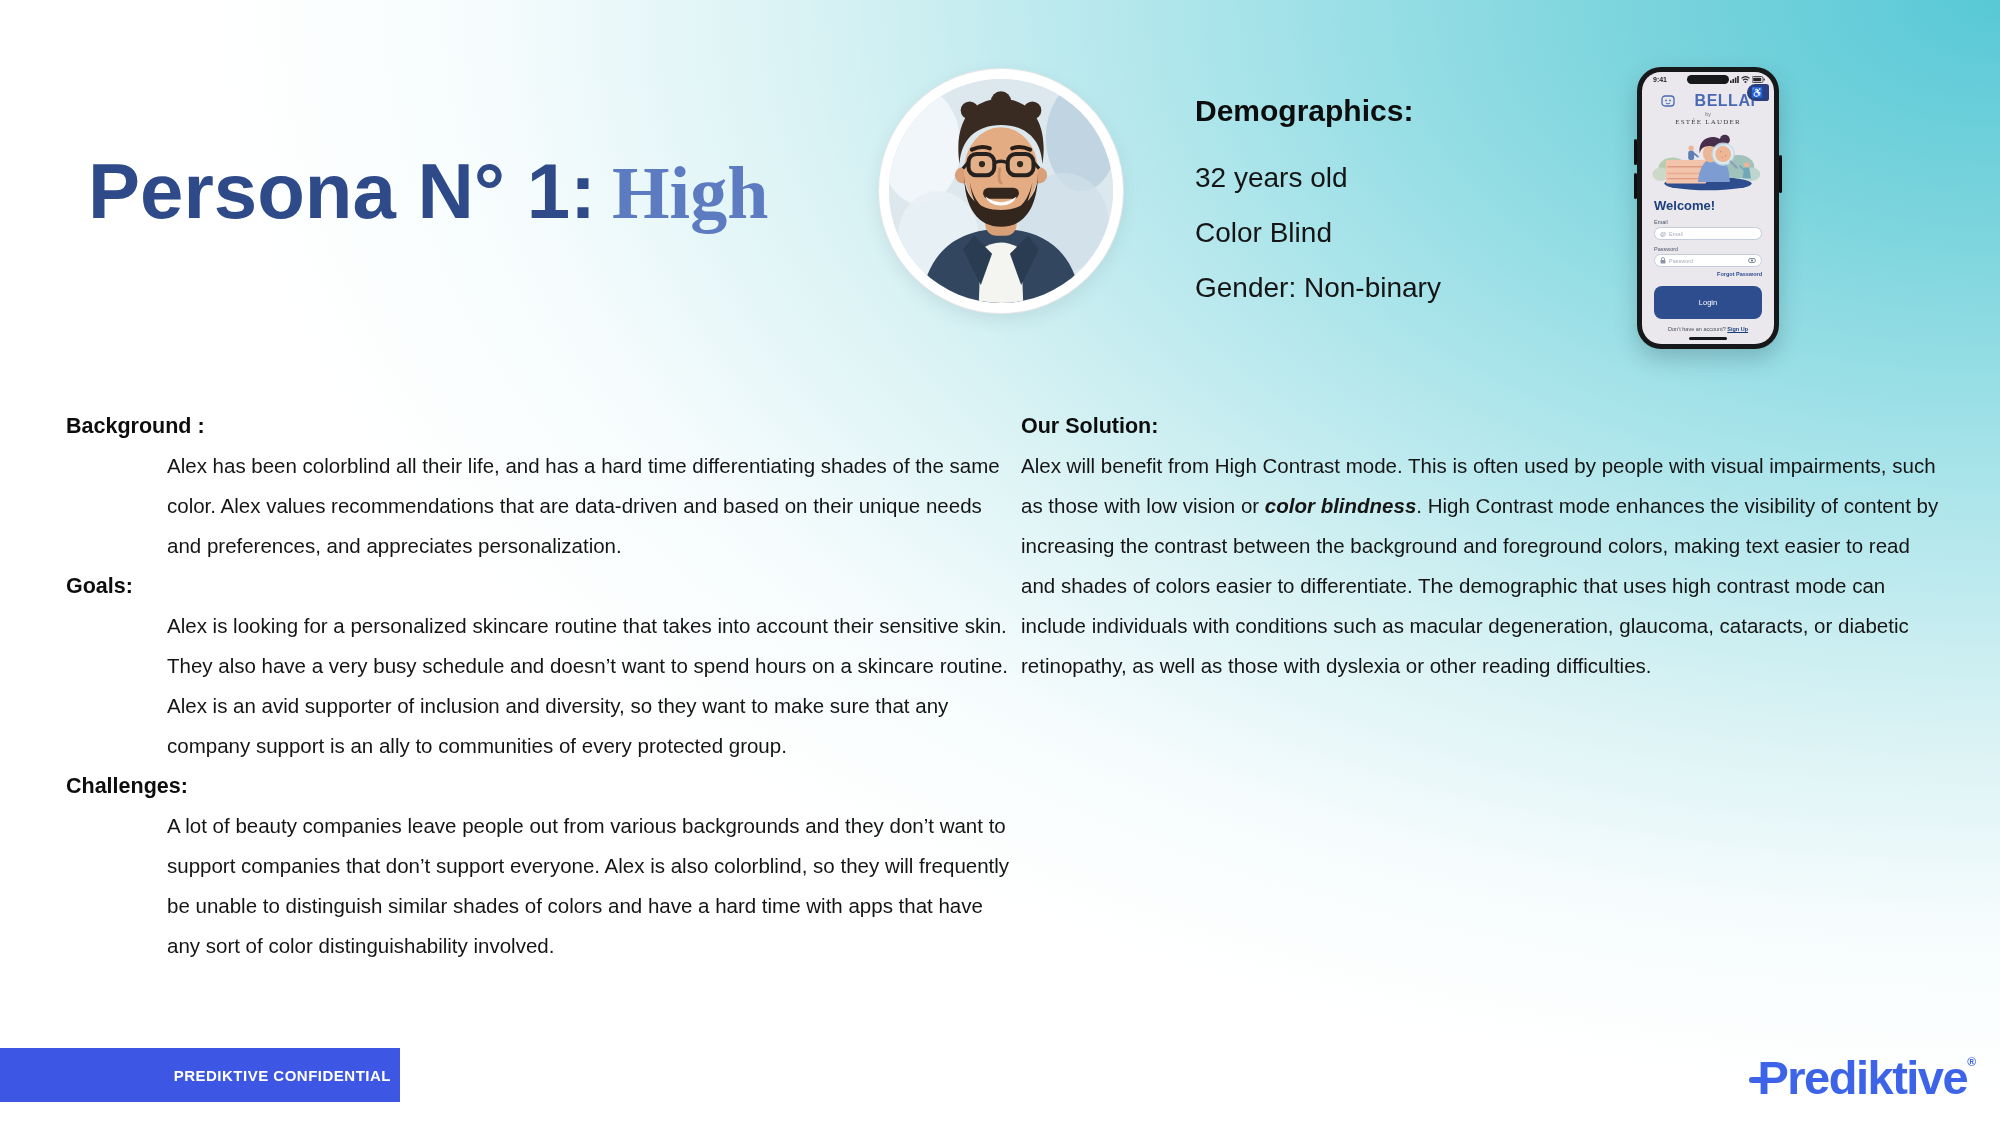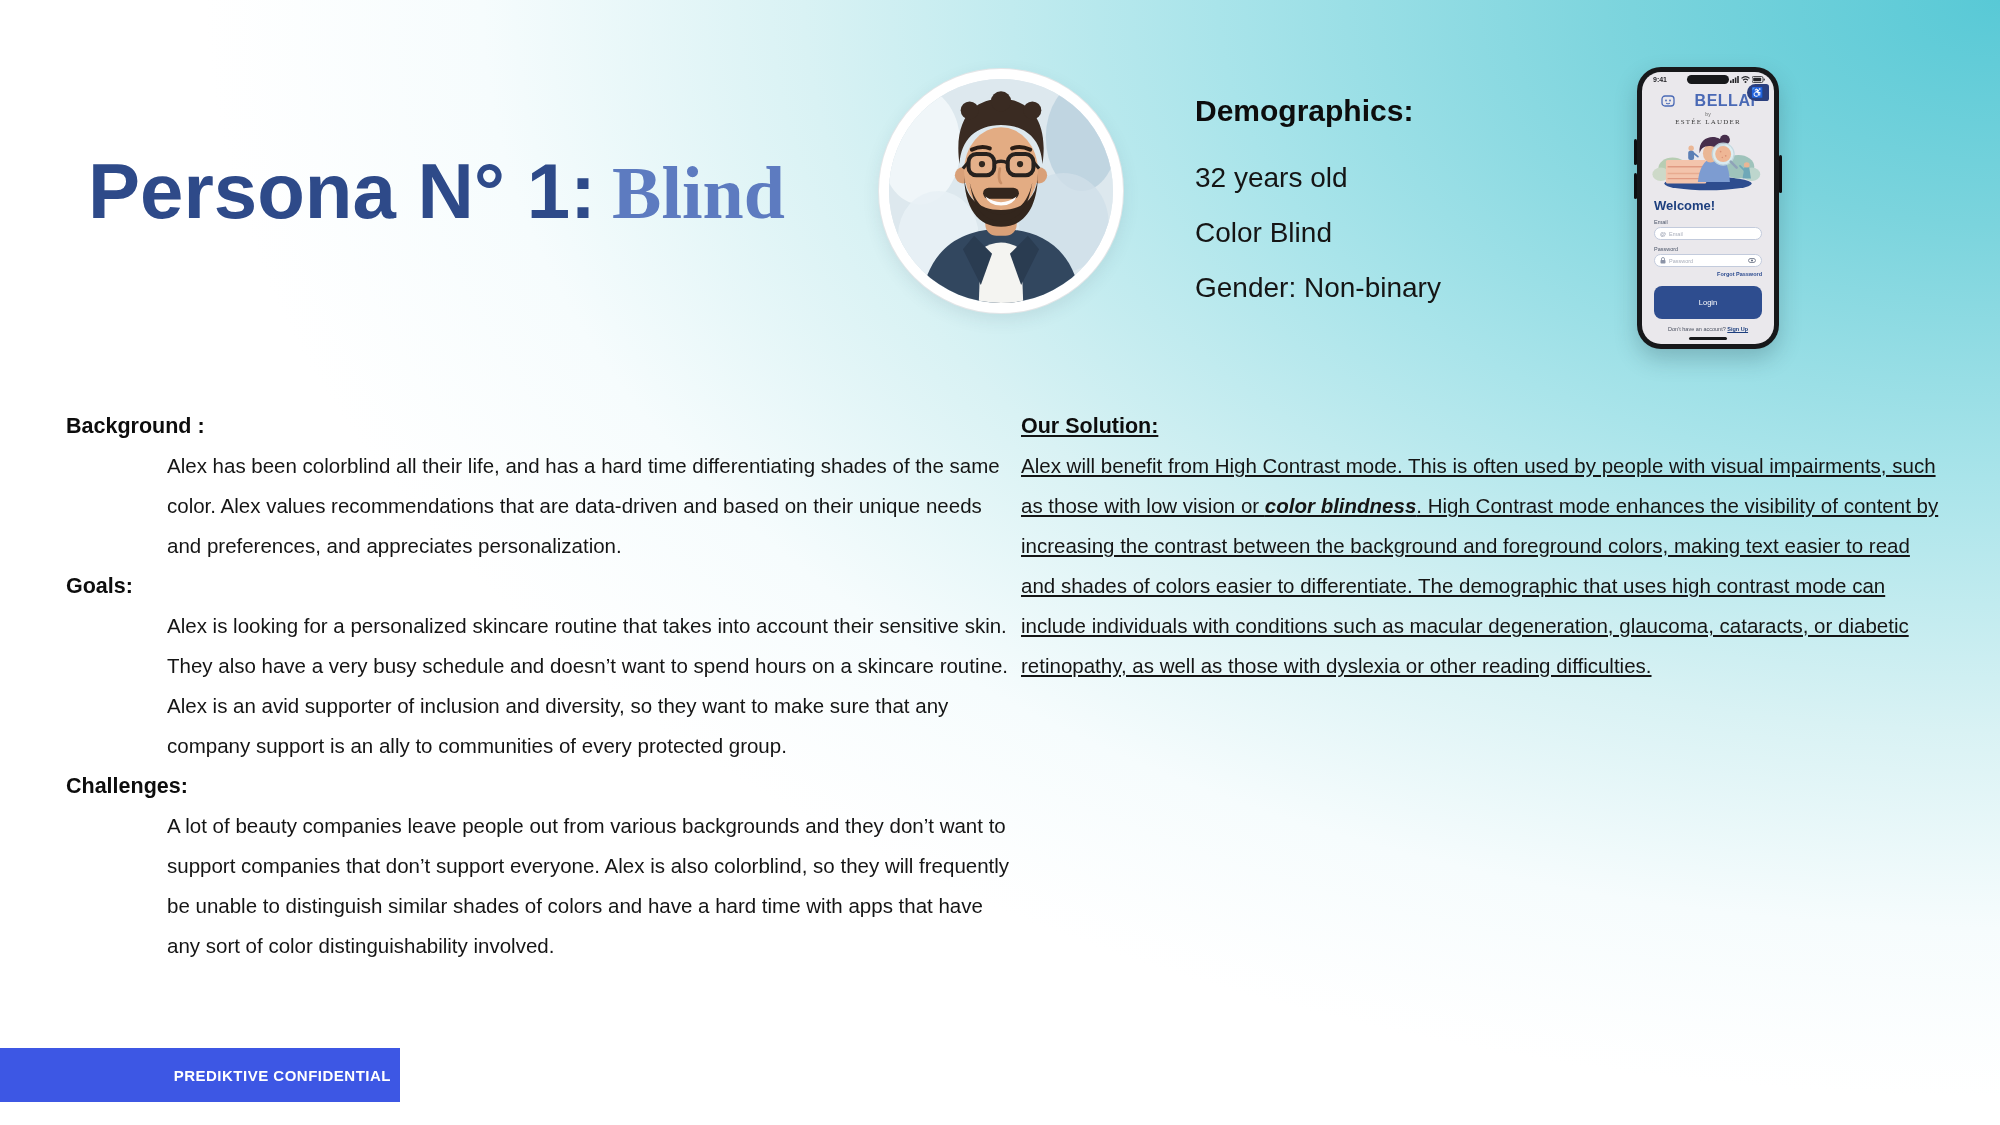--- a/index.html
+++ b/index.html
@@ -68,21 +68,21 @@
                color:#fff; font-size:7.5px; display:flex; align-items:center; justify-content:center; }
   .signup { text-align:center; font-size:5.5px; color:#4a4f5e; margin-top:7px; }
   .signup b { color:#1d3f7e; text-decoration:underline; }
   .homebar { position:absolute; bottom:4px; left:50%; transform:translateX(-50%);
              width:38px; height:3px; background:#17181a; border-radius:2px; }
 
   
   .col-left { position:absolute; left:66px; top:406px; width:948px;
               font-size:20.5px; line-height:40px; }
   .col-right { position:absolute; left:1021px; top:406px; width:918px;
-               font-size:20.5px; line-height:40px;text-decoration:underline; }
+               font-size:20.5px; line-height:40px; }
   .sec-h { font-size:21.5px; font-weight:700; color:#0d0d0d; line-height:40px; }
   .sec-b { margin-left:101px; width:847px; color:#151515; }
   .col-right .sec-b { margin-left:0; width:auto; }
   .em-bi { font-weight:700; font-style:italic; }
 
   
   .conf-bar { position:absolute; left:0; top:1048px; width:400px; height:54px;
               background:#3d57e4; display:flex; align-items:center; justify-content:flex-end;
               padding-right:9px; }
   .conf-bar span { color:#fff; font-size:15px; font-weight:700; letter-spacing:.5px; }
@@ -91,21 +91,21 @@
   .brand .p-cross { position:relative; }
   .brand .p-cross::before { content:""; position:absolute; left:-8px; top:26px;
            width:19px; height:6px; background:#3c63e8; border-radius:3px; }
   .brand sup { font-size:12px; letter-spacing:0; vertical-align:28px; }
 </style>
 </head>
 <body>
 
 <div id="canvas">
 
-  <div class="title"><span>Persona N° 1:</span><span class="name">Blind</span></div>
+  <div class="title"><span>Persona N° 1:</span><span class="name">High</span></div>
 
   <div class="avatar">
     <svg viewBox="0 0 100 100">
       <rect x="0" y="0" width="100" height="100" fill="#dde8ee"></rect>
       <ellipse cx="14" cy="30" rx="18" ry="26" fill="#f2f7f9" opacity=".9"></ellipse>
       <ellipse cx="86" cy="26" rx="16" ry="24" fill="#b9cfdd" opacity=".8"></ellipse>
       <ellipse cx="78" cy="64" rx="20" ry="22" fill="#cfdfe8" opacity=".8"></ellipse>
       <ellipse cx="22" cy="70" rx="18" ry="20" fill="#e8f1f5" opacity=".9"></ellipse>
 
       <path d="M14,102 C16,76 32,67 50,67 C68,67 84,76 86,102 Z" fill="#32475f"></path>
@@ -262,14 +262,15 @@
   </div>
 
   <div class="col-right">
     <div class="sec-h">Our Solution:</div>
     <div class="sec-b"><span>Alex will benefit from High Contrast mode. This is often used by people with visual impairments, such as those with low vision or </span><span class="em-bi">color blindness</span><span>. High Contrast mode enhances the visibility of content by increasing the contrast between the background and foreground colors, making text easier to read and shades of colors easier to differentiate. The demographic that uses high contrast mode can include individuals with conditions such as macular degeneration, glaucoma, cataracts, or diabetic retinopathy, as well as those with dyslexia or other reading difficulties.</span></div>
   </div>
 
   <div class="conf-bar">
     <span>PREDIKTIVE CONFIDENTIAL</span>
   </div>
+  <div class="brand"><span class="p-cross">Prediktive</span><sup>®</sup></div>
 
 </div>
 
 </body></html>

